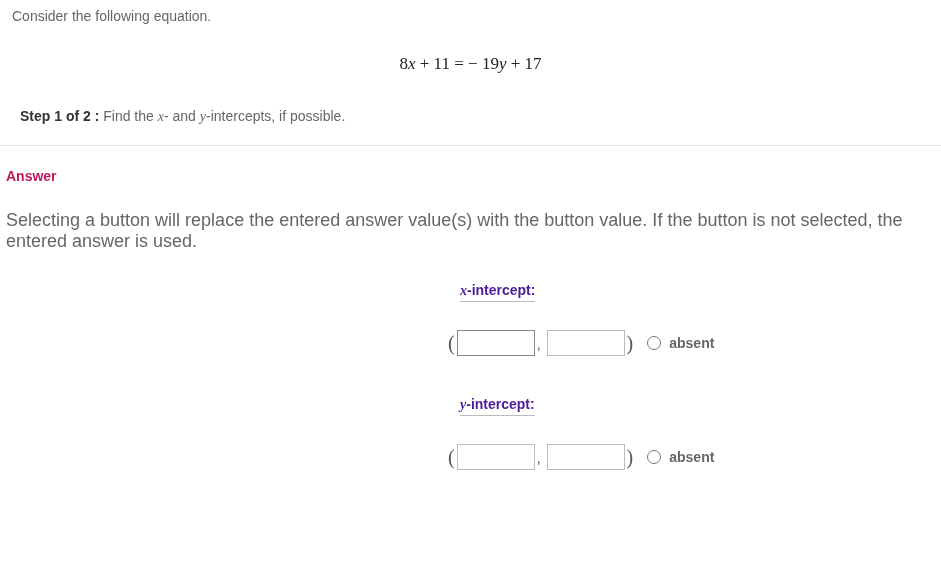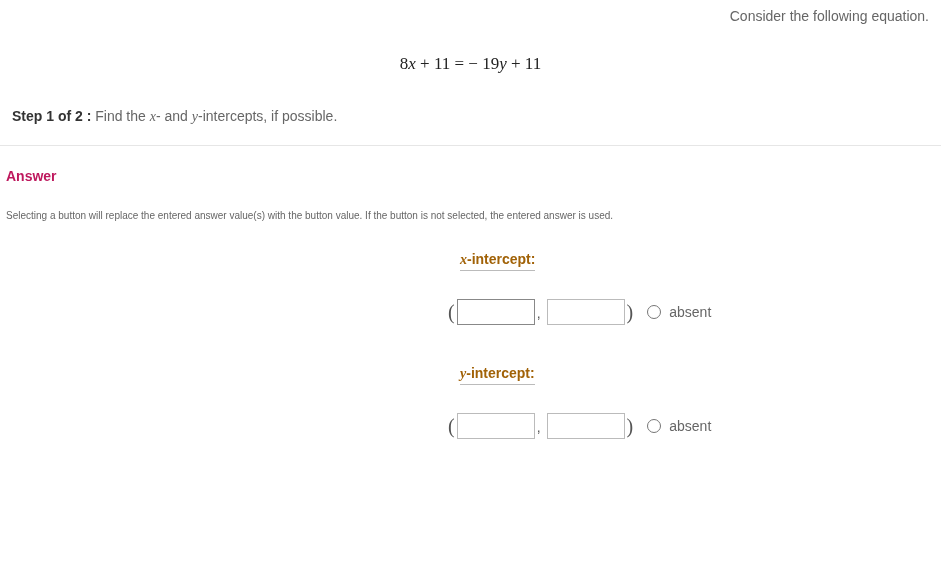--- a/index.html
+++ b/index.html
@@ -16,36 +16,35 @@
       background: #fff;
       position: relative;
     }
     .section-top {
       padding: 8px 12px 0 12px;
     }
     .prompt-text {
       color: #666;
       font-size: 14px;
       margin-bottom: 30px;
-      text-align: right;
     }
     .equation {
       text-align: center;
       font-family: "Times New Roman", Times, serif;
       font-size: 17px;
       color: #222;
       margin-bottom: 34px;
     }
     .equation .var {
       font-style: italic;
     }
     .step-line {
       color: #666;
       font-size: 14px;
-      padding: 0 12px 20px 12px;
+      padding: 0 12px 20px 20px;
     }
     .step-line b {
       color: #333;
       font-weight: bold;
     }
     .step-line .ital {
       font-style: italic;
       font-family: "Times New Roman", Times, serif;
     }
     .divider {
@@ -53,29 +52,29 @@
       width: 100%;
     }
     .answer-header {
       font-weight: bold;
       color: #be185d;
       font-size: 14px;
       padding: 22px 6px 26px 6px;
     }
     .hint-text {
       color: #666;
-      font-size: 10px;
+      font-size: 18px;
       padding: 0 6px 30px 6px;
     }
     .intercepts-wrap {
       margin-left: 460px;
     }
     .intercept-label {
       font-weight: bold;
-      color: #a16207;
+      color: #4c1d95;
       font-size: 14px;
       border-bottom: 1px solid #bbb;
       display: inline-block;
       padding-bottom: 2px;
       margin-bottom: 28px;
     }
     .intercept-label .ital {
       font-style: italic;
       font-family: "Times New Roman", Times, serif;
       font-weight: bold;
@@ -116,30 +115,31 @@
       margin-left: 12px;
     }
     .radio-wrap input[type="radio"] {
       width: 14px;
       height: 14px;
       margin-right: 8px;
     }
     .radio-wrap label {
       color: #666;
       font-size: 14px;
+      font-weight: bold;
     }
   </style>
 </head>
 <body>
 
 <div class="section-top">
   <div class="prompt-text">Consider the following equation.</div>
 
   <div class="equation">
-    <span>8</span><span class="var">x</span><span> + 11 = − 19</span><span class="var">y</span><span> + 11</span>
+    <span>8</span><span class="var">x</span><span> + 11 = − 19</span><span class="var">y</span><span> + 17</span>
   </div>
 </div>
 
 <div class="step-line">
   <b>Step 1 of 2 :</b><span>  Find the </span><span class="ital">x</span><span>- and </span><span class="ital">y</span><span>-intercepts, if possible.</span>
 </div>
 
 <div class="divider"></div>
 
 <div class="answer-header">Answer</div>

